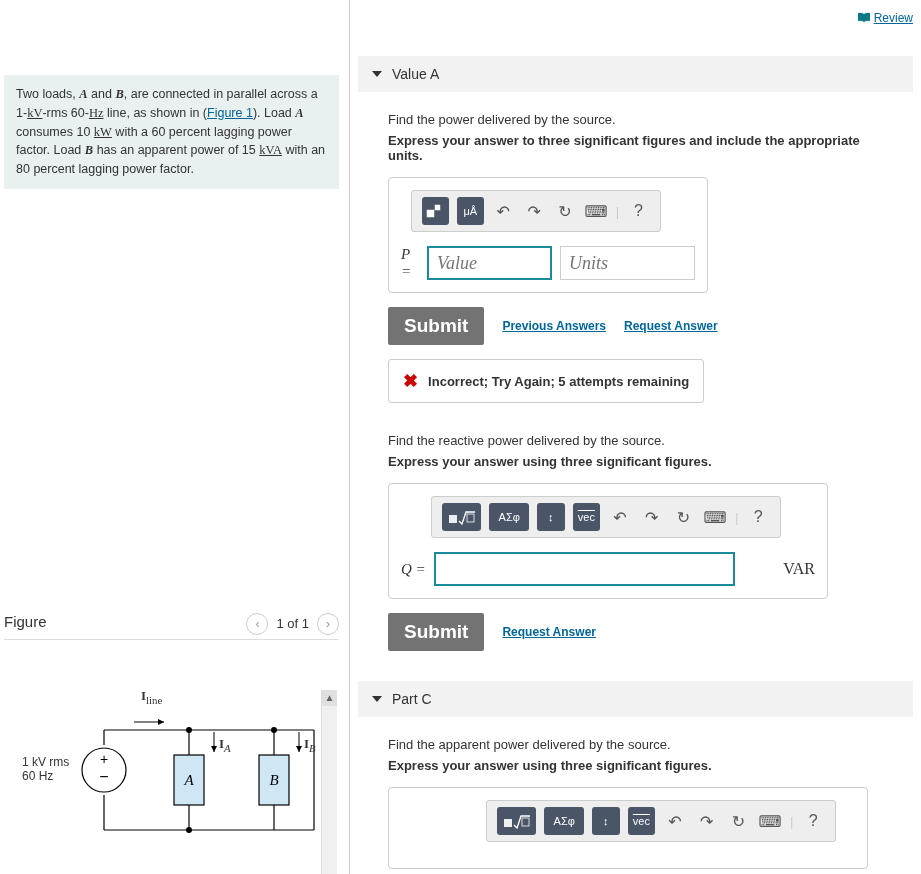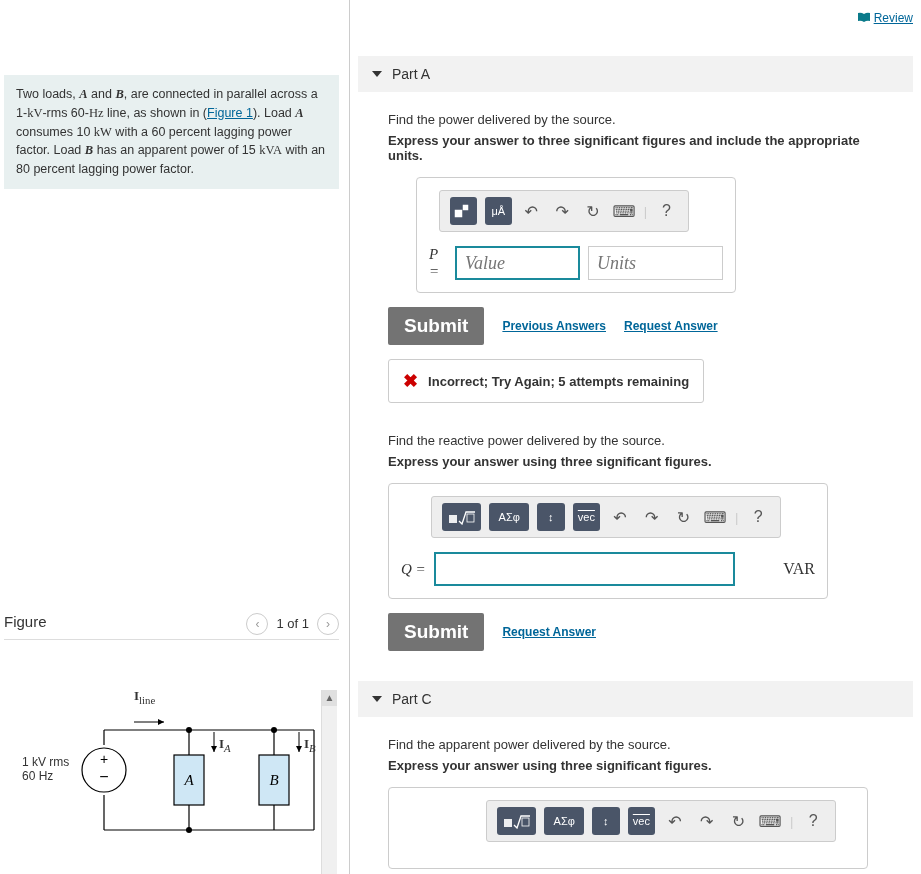--- a/index.html
+++ b/index.html
@@ -2,21 +2,21 @@
 <html><head>
 <meta charset="utf-8">
 <style>
 * { box-sizing: border-box; margin: 0; padding: 0; }
 body { font-family: Arial, sans-serif; font-size: 13px; color: #333; background: #fff; }
 .container { display: flex; width: 921px; }
 .left-panel { width: 350px; padding: 10px 10px 10px 4px; border-right: 1px solid #ccc; }
 .right-panel { flex: 1; padding: 10px 8px; }
 .problem-box { background: #e8f0f0; padding: 10px 12px; margin-top: 65px; line-height: 1.5; font-size: 12.5px; }
 .var { font-family: Georgia, serif; font-style: italic; font-weight: bold; }
-.uvar { font-family: Georgia, serif; }
+.uvar { font-family: Georgia, serif; text-decoration: underline; }
 .link { color: #006699; text-decoration: underline; cursor: pointer; }
 .figure-header { display: flex; justify-content: space-between; margin-top: 420px; padding: 4px 0; border-bottom: 1px solid #ddd; }
 .figure-title { font-size: 15px; font-weight: normal; }
 .pager { display: flex; align-items: center; gap: 8px; }
 .nav-btn { width: 22px; height: 22px; border: 1px solid #ccc; border-radius: 50%; background: #fff; display: flex; align-items: center; justify-content: center; cursor: pointer; color: #999; font-size: 12px; }
 .figure-area { position: relative; height: 260px; background: #fff; }
 .scrolltrack { position: absolute; right: 2px; top: 0; bottom: 0; width: 16px; background: #f0f0f0; border-left: 1px solid #ddd; }
 .scrollarrow { height: 16px; background: #e0e0e0; text-align: center; font-size: 10px; color: #666; line-height: 16px; }
 .circuit { position: relative; margin: 50px 0 0 10px; width: 310px; height: 170px; }
 .review-link { text-align: right; margin-bottom: 30px; }
@@ -100,21 +100,21 @@
 
           <line x1="120" y1="32" x2="150" y2="32" stroke="#000" stroke-width="1"></line>
           <polygon points="150,32 144,29 144,35" fill="#000"></polygon>
 
           <line x1="200" y1="42" x2="200" y2="62" stroke="#000" stroke-width="1"></line>
           <polygon points="200,62 197,56 203,56" fill="#000"></polygon>
 
           <line x1="285" y1="42" x2="285" y2="62" stroke="#000" stroke-width="1"></line>
           <polygon points="285,62 282,56 288,56" fill="#000"></polygon>
         </svg>
-        <div style="position:absolute;left:120px;top:-2px;font-family:Georgia;font-weight:bold;"><span>I</span><sub style="font-weight:normal;">line</sub></div>
+        <div style="position:absolute;left:127px;top:-2px;font-family:Georgia;font-weight:bold;"><span>I</span><sub style="font-weight:normal;">line</sub></div>
         <div style="position:absolute;left:205px;top:46px;font-family:Georgia;font-weight:bold;"><span>I</span><sub style="font-style:italic;font-weight:normal;">A</sub></div>
         <div style="position:absolute;left:290px;top:46px;font-family:Georgia;font-weight:bold;"><span>I</span><sub style="font-style:italic;font-weight:normal;">B</sub></div>
         <div style="position:absolute;left:8px;top:65px;font-size:12px;">
           <div>1 kV rms</div>
           <div>60 Hz</div>
         </div>
       </div>
     </div>
   </div>
 
@@ -122,26 +122,26 @@
     <div class="review-link">
       <span class="book-icon">
         <svg width="14" height="11" viewBox="0 0 14 11">
             <path d="M1 1 Q4 0 7 2 Q10 0 13 1 L13 9 Q10 8 7 10 Q4 8 1 9 Z" fill="#0a7a8a"></path>
           </svg>
       </span><a href="#">Review</a>
     </div>
 
     <div class="part-header">
       <div class="collapse-tri"></div>
-      <span class="part-title">Part A</span>
+      <span class="part-title">Value A</span>
     </div>
     <div class="part-body">
       <div class="instruction">Find the power delivered by the source.</div>
       <div class="bold-instruction">Express your answer to three significant figures and include the appropriate units.</div>
-      <div class="answer-box" style="width:320px;margin-left:28px;">
+      <div class="answer-box" style="width:320px;">
         <div class="toolbar-row" style="width:250px;margin-left:10px;">
           <button class="tool-btn">
               <svg width="18" height="14" viewBox="0 0 18 14">
                 <rect x="1" y="6" width="7" height="7" fill="#fff" stroke="#fff" stroke-width="0.5"></rect>
                 <rect x="9" y="1" width="5" height="5" fill="#fff" stroke="#fff" stroke-width="0.5"></rect>
               </svg>
             </button>
           <button class="tool-btn">μÅ</button>
           <button class="tool-icon-plain">↶</button>
           <button class="tool-icon-plain">↷</button>

